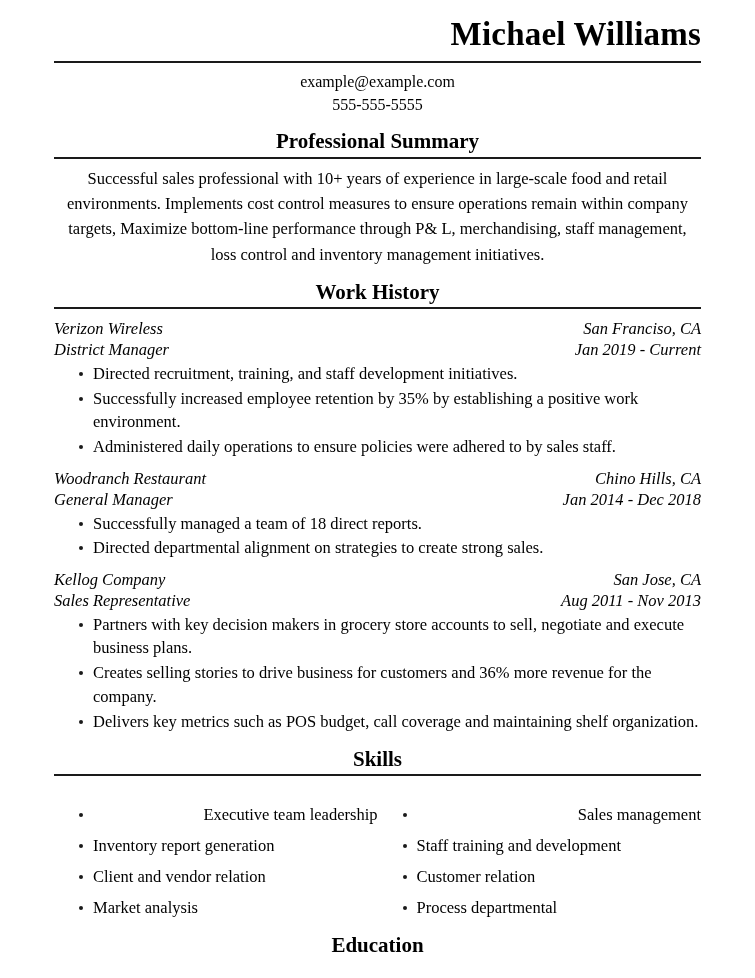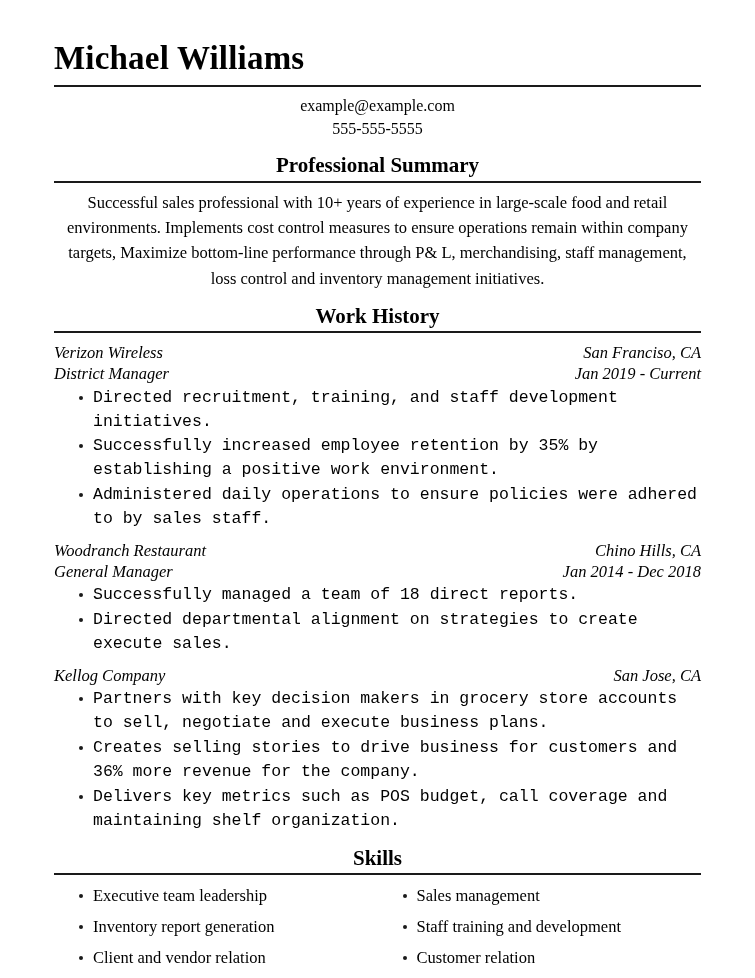--- a/index.html
+++ b/index.html
@@ -16,25 +16,25 @@
   }
   .page {
     position: relative;
     width: 755px;
     height: 978px;
     box-sizing: border-box;
     padding: 0 54px;
     background: #ffffff;
   }
   .name {
-    text-align: left;
+    text-align: right;
     font-size: 33px;
     font-weight: bold;
     letter-spacing: 0.2px;
-    padding-top: 40px;
+    padding-top: 16px;
     line-height: 1.15;
   }
   .rule {
     border: none;
     border-top: 2.5px solid #1a1a1a;
     margin: 7px 0 0 0;
     height: 0;
   }
   .rule-thin {
     border: none;
@@ -74,21 +74,20 @@
     font-size: 16.5px;
     line-height: 1.28;
   }
   .entry-row .left { text-align: left; }
   .entry-row .right { text-align: right; white-space: nowrap; }
 
   ul.bullets {
     list-style: none;
     margin: 1px 0 0 0;
     padding: 0;
-    font-family: Liberation Mono, monospace;
   }
   ul.bullets li {
     position: relative;
     font-size: 16.5px;
     line-height: 1.45;
     padding-left: 39px;
     margin-top: 1px;
   }
   ul.bullets li::before {
     content: "";
@@ -110,21 +109,21 @@
     box-sizing: border-box;
   }
   .skills-col ul { list-style: none; margin: 0; padding: 0; }
   .skills-col li {
     position: relative;
     font-size: 16.5px;
     line-height: 1.45;
     padding-left: 39px;
     margin-top: 7px;
   }
-  .skills-col li:first-child { margin-top: 3px; }
+  .skills-col li:first-child { margin-top: 21px; text-align: right; }
   .skills-col li::before {
     content: "";
     position: absolute;
     left: 25px;
     top: 10px;
     width: 4px;
     height: 4px;
     border-radius: 50%;
     background: #1a1a1a;
   }
@@ -169,28 +168,32 @@
     <div class="entry-row">
       <span class="left">Woodranch Restaurant</span>
       <span class="right">Chino Hills, CA</span>
     </div>
     <div class="entry-row">
       <span class="left">General Manager</span>
       <span class="right">Jan 2014 - Dec 2018</span>
     </div>
     <ul class="bullets">
       <li>Successfully managed a team of 18 direct reports.</li>
-      <li>Directed departmental alignment on strategies to create execute sales.</li>
+      <li>Directed departmental alignment on strategies to create strong sales.</li>
     </ul>
   </div>
 
   <div class="entry">
     <div class="entry-row">
       <span class="left">Kellog Company</span>
       <span class="right">San Jose, CA</span>
+    </div>
+    <div class="entry-row">
+      <span class="left">Sales Representative</span>
+      <span class="right">Aug 2011 - Nov 2013</span>
     </div>
     <ul class="bullets">
       <li>Partners with key decision makers in grocery store accounts to sell, negotiate and execute business plans.</li>
       <li>Creates selling stories to drive business for customers and 36% more revenue for the company.</li>
       <li>Delivers key metrics such as POS budget, call coverage and maintaining shelf organization.</li>
     </ul>
   </div>
 
   <div class="section-head">Skills</div>
   <hr class="rule-thin">

